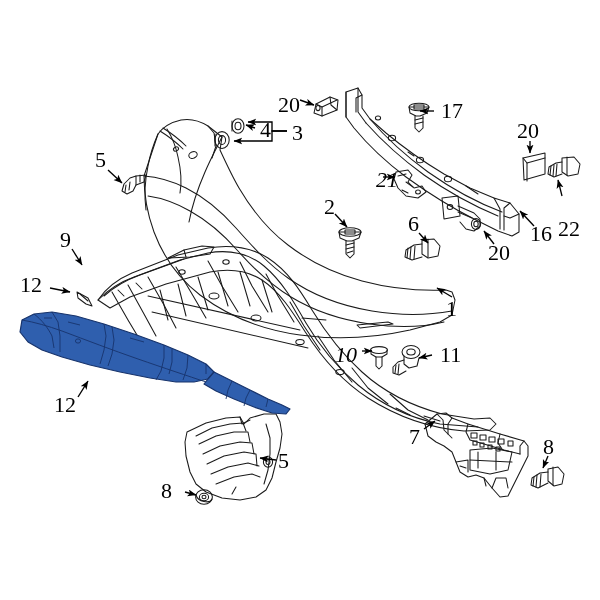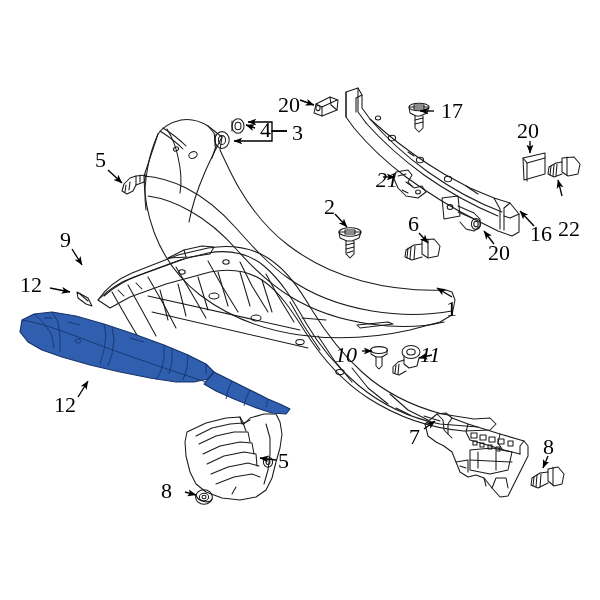--- a/index.html
+++ b/index.html
@@ -356,21 +356,21 @@
   <div class="callout-num" style="left:446px;  top:298px;">1</div>
   <div class="callout-num" style="left:324px;  top:196px;">2</div>
   <div class="callout-num" style="left:292px;  top:122px;">3</div>
   <div class="callout-num" style="left:260px;  top:119px;">4</div>
   <div class="callout-num" style="left:95px;   top:149px;">5</div>
   <div class="callout-num" style="left:408px;  top:213px;">6</div>
   <div class="callout-num" style="left:409px;  top:426px;">7</div>
   <div class="callout-num" style="left:543px;  top:436px;">8</div>
   <div class="callout-num" style="left:60px;   top:229px;">9</div>
   <div class="callout-num" style="left:335px;  top:344px;font-style:italic;">10</div>
-  <div class="callout-num" style="left:420px;  top:344px;font-style:italic;">11</div>
+  <div class="callout-num" style="left:440px;  top:344px;">11</div>
   <div class="callout-num" style="left:20px;   top:274px;">12</div>
   <div class="callout-num" style="left:54px;   top:394px;">12</div>
   <div class="callout-num" style="left:278px;  top:450px;">5</div>
   <div class="callout-num" style="left:161px;  top:480px;">8</div>
   <div class="callout-num" style="left:530px;  top:223px;">16</div>
   <div class="callout-num" style="left:441px;  top:100px;">17</div>
   <div class="callout-num" style="left:517px;  top:120px;">20</div>
   <div class="callout-num" style="left:488px;  top:242px;">20</div>
   <div class="callout-num" style="left:278px;  top:94px;">20</div>
   <div class="callout-num" style="left:376px;  top:169px;font-style:italic;">21</div>

